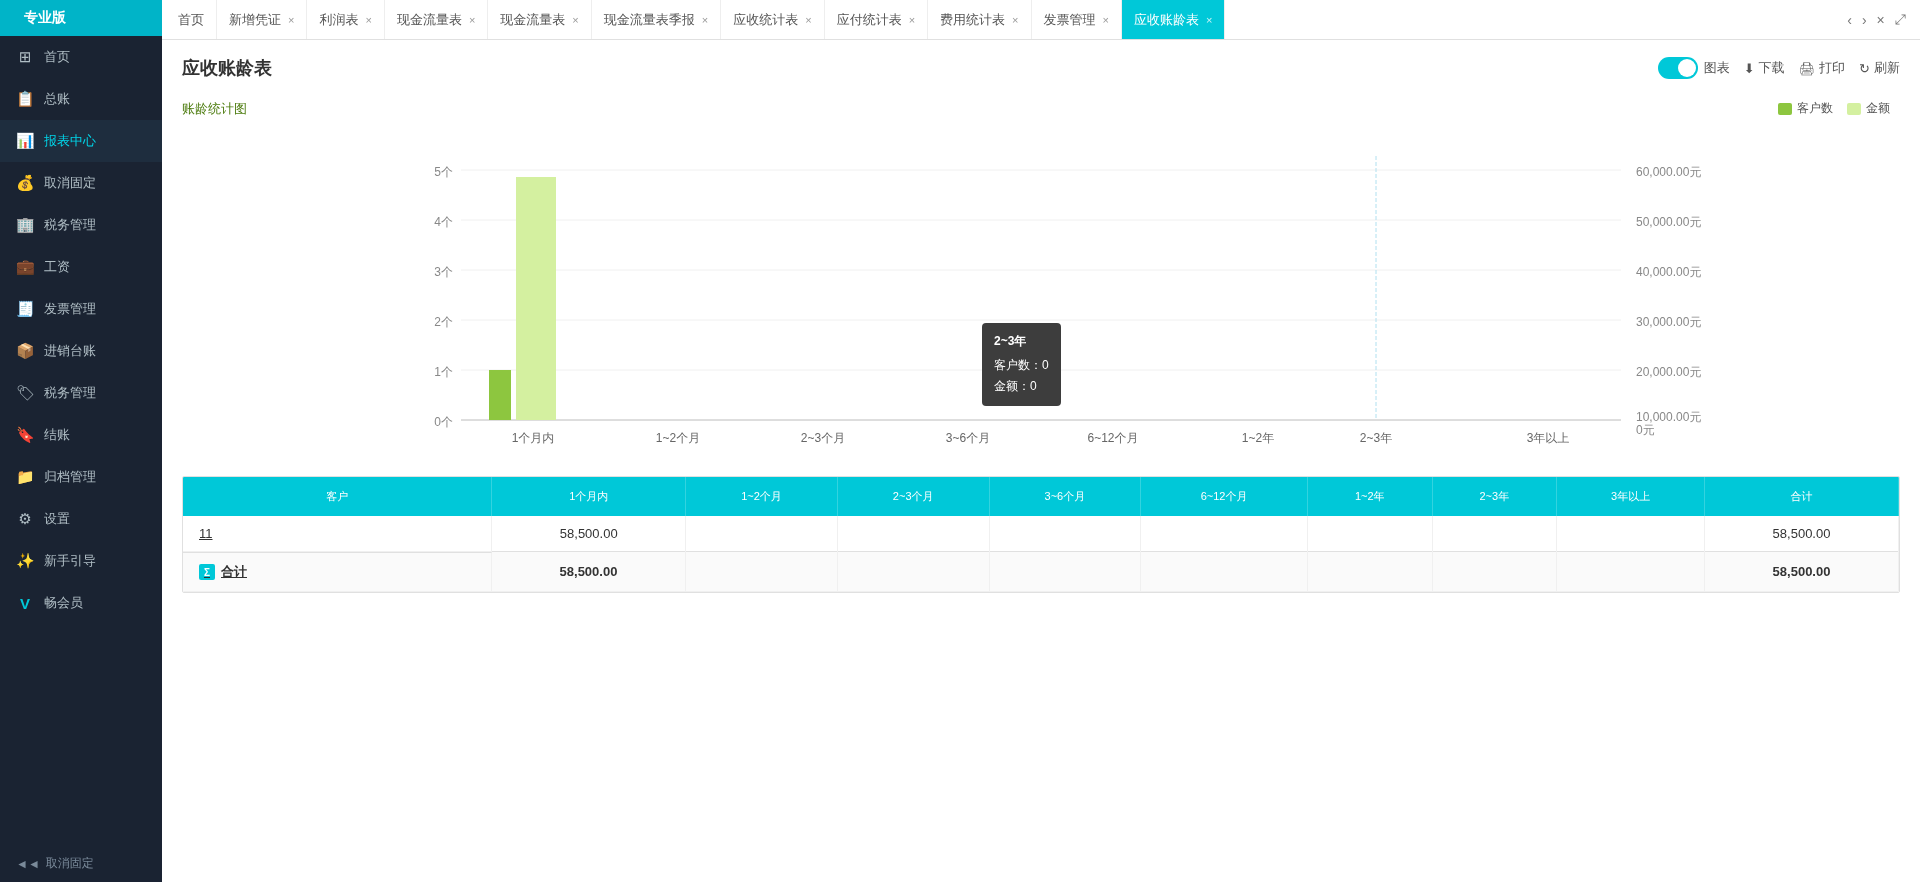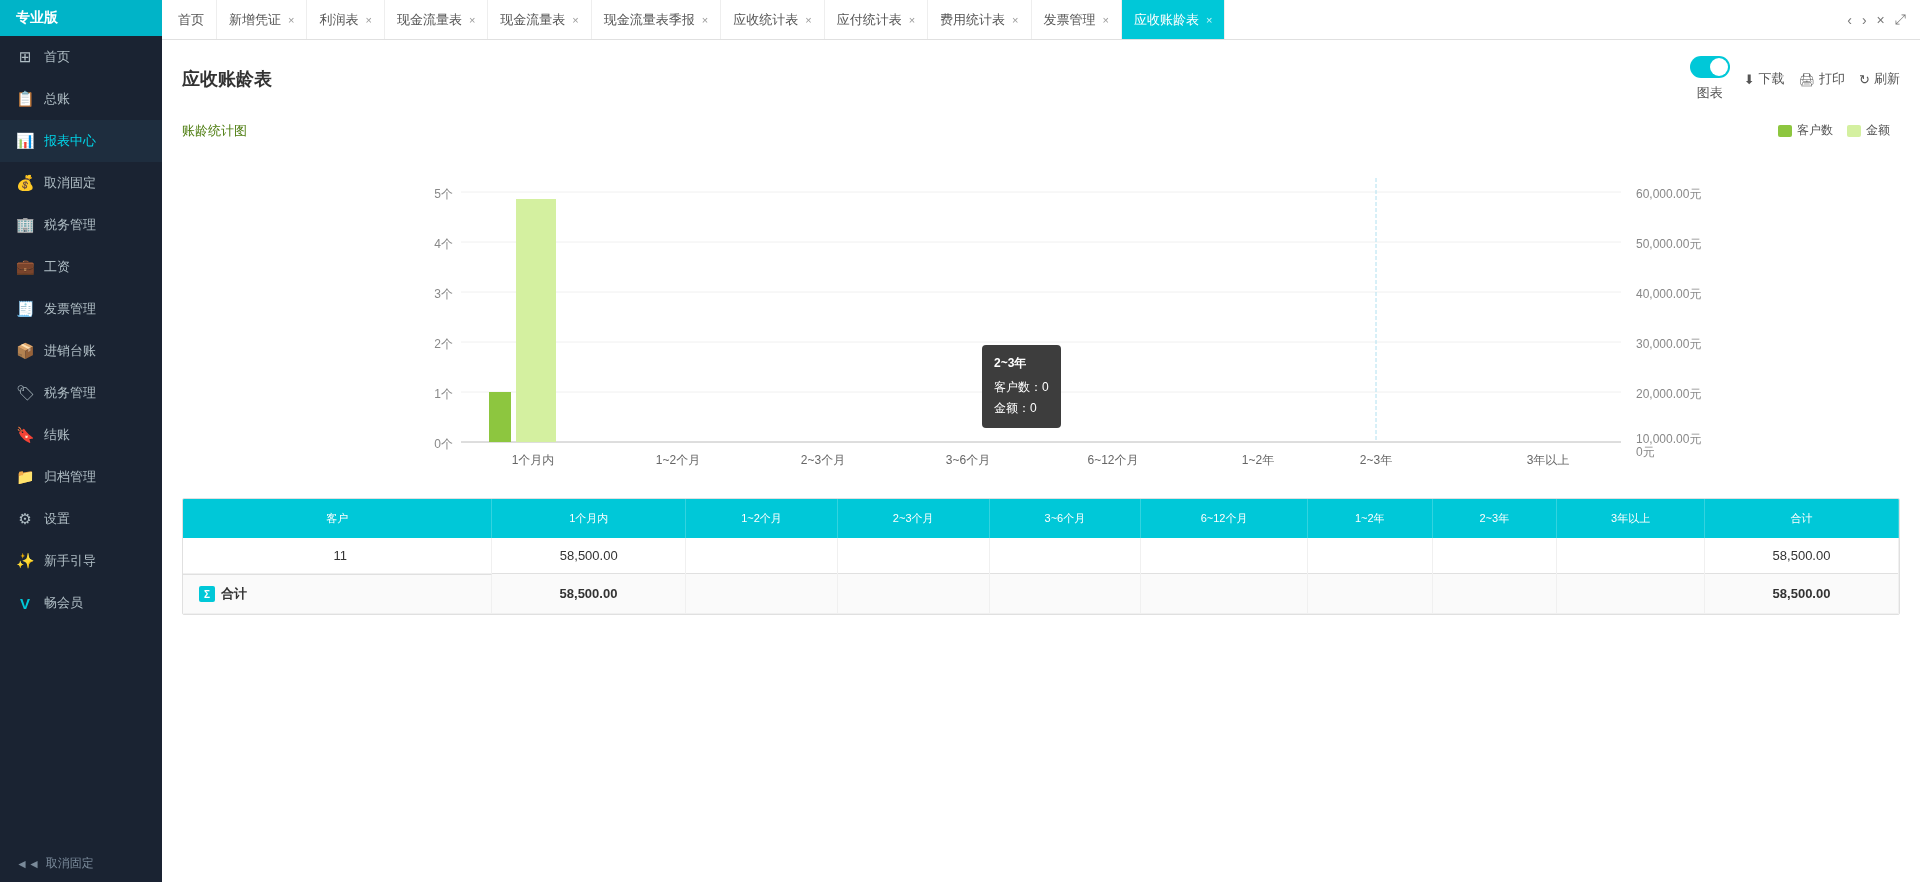--- a/index.html
+++ b/index.html
@@ -13,21 +13,21 @@
       display: flex;
       flex-direction: column;
       flex-shrink: 0;
       height: 100%;
     }
     .sidebar-logo {
       background: #00b4c8;
       height: 36px;
       display: flex;
       align-items: center;
-      padding: 0 16px;
+      padding: 0 24px;
       color: white;
       font-size: 14px;
       font-weight: bold;
     }
     .sidebar-item {
       display: flex;
       align-items: center;
       gap: 10px;
       padding: 12px 16px;
       cursor: pointer;
@@ -130,21 +130,20 @@
     }
     .page-actions {
       display: flex;
       align-items: center;
       gap: 14px;
     }
     .toggle-wrap {
       display: flex;
       align-items: center;
       gap: 6px;
-      flex-direction: column;
     }
     .toggle {
       width: 40px;
       height: 22px;
       background: #00c8d8;
       border-radius: 11px;
       position: relative;
       cursor: pointer;
     }
     .toggle::after {
@@ -226,21 +225,21 @@
       border-bottom: 1px solid #f0f0f0;
       background: white;
     }
     .data-table tbody td {
       padding: 10px 10px;
       font-size: 13px;
       color: #333;
       text-align: center;
       border-right: 1px solid #f0f0f0;
     }
-    .data-table tbody td:first-child { text-align: center; padding-left: 16px; }
+    .data-table tbody td:first-child { text-align: left; padding-left: 16px; text-decoration: underline; }
     .total-row td {
       font-weight: bold;
       background: #fafafa;
       border-top: 1px solid #e0e0e0;
     }
     .total-row td:first-child {
       display: flex;
       align-items: center;
       gap: 6px;
     }

